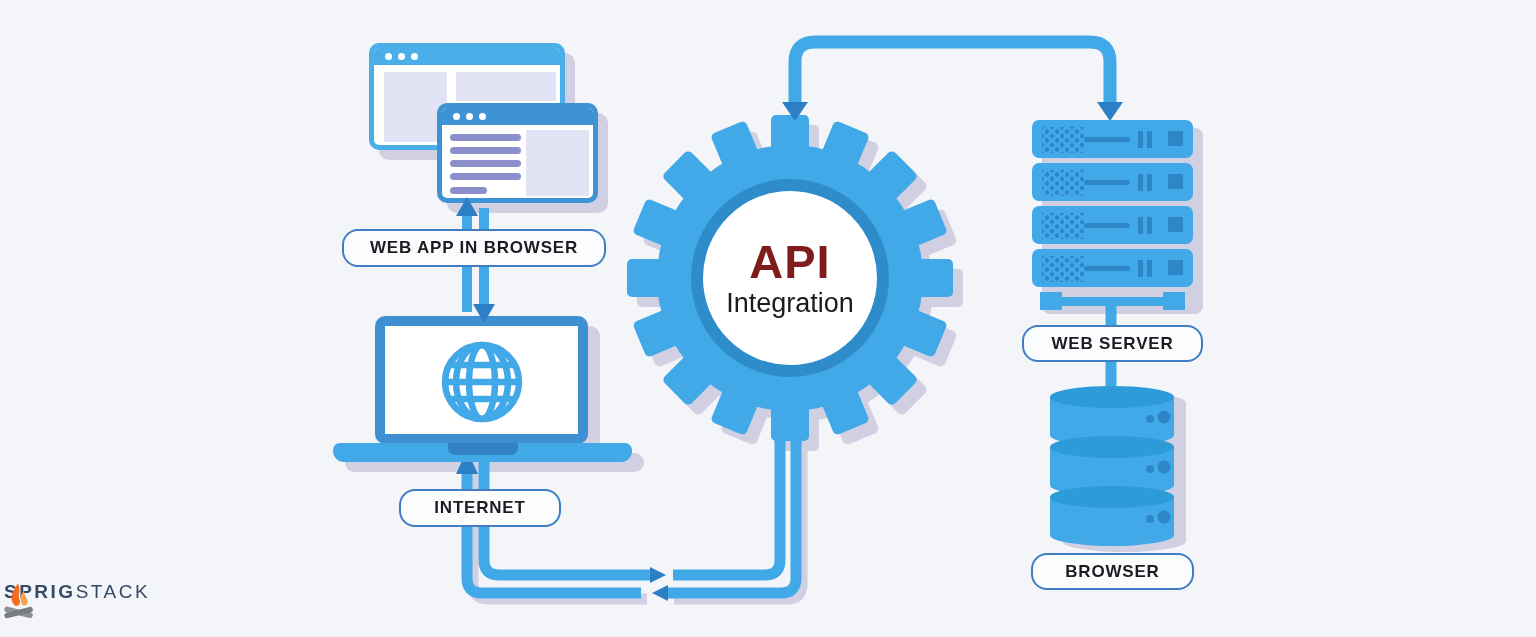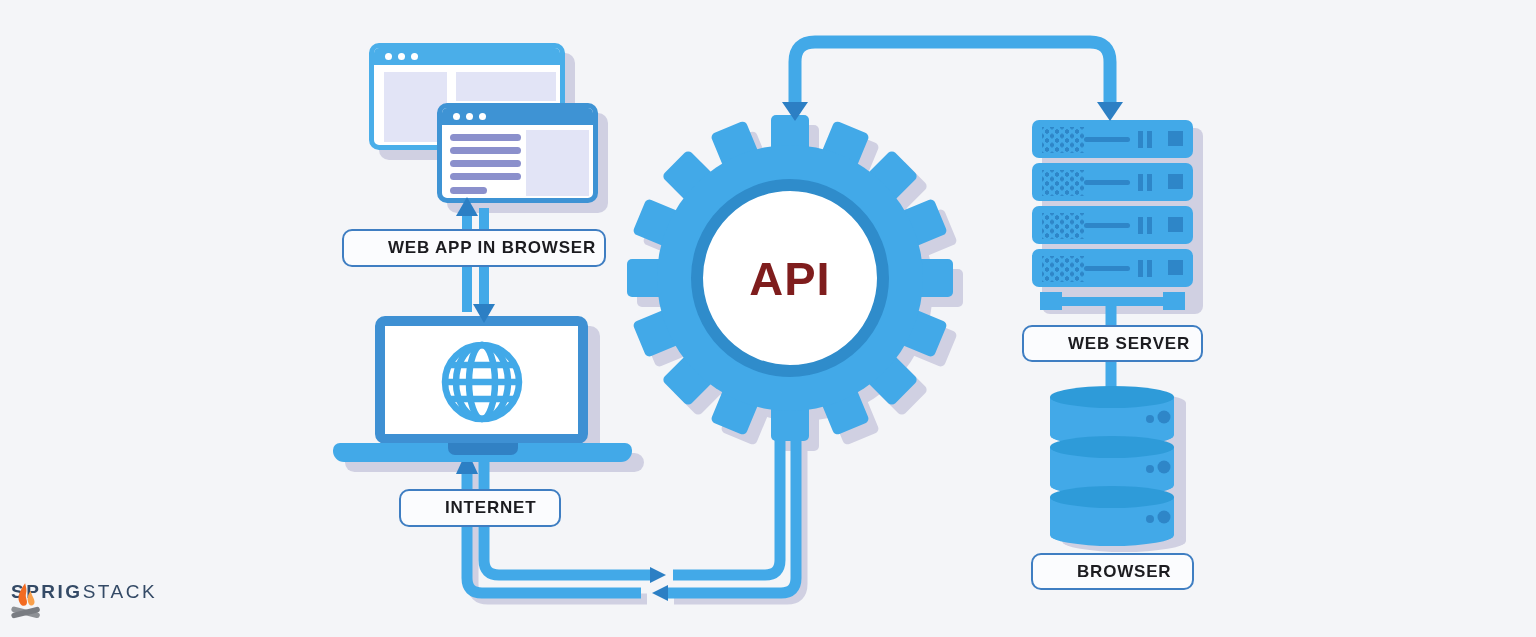--- a/index.html
+++ b/index.html
@@ -18,22 +18,22 @@
   }
   *{margin:0;padding:0;box-sizing:border-box;}
   html,body{background:var(--bg);font-family:"Liberation Sans",sans-serif;}
   .canvas{position:relative;width:1536px;height:637px;background:var(--bg);overflow:hidden;}
 
   .abs{position:absolute;}
   .sh{position:absolute;background:var(--lav);z-index:0;}
 
   
   .label{position:absolute;z-index:4;background:var(--labelbg);border:2px solid var(--labelborder);
-         border-radius:10px;display:flex;align-items:center;justify-content:flex-start;
-         font-size:17px;font-weight:600;letter-spacing:0.8px;color:var(--ink);padding-left:44px;}
+         border-radius:16px;display:flex;align-items:center;justify-content:center;
+         font-size:17px;font-weight:600;letter-spacing:0.8px;color:var(--ink);}
 
   
   .bwin{position:absolute;z-index:2;background:#fff;border-radius:10px;overflow:hidden;}
   .bwin .head{position:absolute;left:0;top:0;right:0;display:flex;align-items:center;gap:6px;padding-left:11px;}
   .dot{width:7px;height:7px;border-radius:50%;background:#fff;}
 
   
   .lap-screen{position:absolute;z-index:2;background:#fff;border:10px solid var(--midblue);border-radius:10px;}
   .lap-base{position:absolute;z-index:2;background:var(--blue);border-radius:7px 7px 11px 11px;}
   .lap-notch{position:absolute;z-index:2;background:#3181C4;border-radius:0 0 7px 7px;}
@@ -65,21 +65,21 @@
   .sleg{position:absolute;top:172px;width:22px;height:18px;background:var(--blue);}
   .sfoot{position:absolute;left:20px;top:177px;width:121px;height:9px;background:var(--blue);}
 
   svg{position:absolute;left:0;top:0;}
   #pipes{z-index:1;}
   #arrows{z-index:3;}
   #database-svg{z-index:2;}
   #globe-svg{z-index:2;}
 
   
-  .logo{position:absolute;left:11px;top:582px;display:flex;align-items:flex-end;gap:6px;z-index:4;}
+  .logo{position:absolute;left:4px;top:582px;display:flex;align-items:flex-end;gap:6px;z-index:4;}
   .logo-text{font-size:19px;letter-spacing:2.5px;color:var(--navy);line-height:1;padding-bottom:5px;}
   .logo-bold{font-weight:700;}
   .logo-light{font-weight:400;}
 </style>
 </head>
 <body>
 
 <div class="canvas">
 
   <div class="sh" style="left:379px;top:53px;width:196px;height:107px;border-radius:10px;"></div>
@@ -168,20 +168,21 @@
     <div class="tooth" style="transform:rotate(45deg);"></div>
     <div class="tooth" style="transform:rotate(67.5deg);"></div>
     <div class="tooth" style="transform:rotate(90deg);"></div>
     <div class="tooth" style="transform:rotate(112.5deg);"></div>
     <div class="tooth" style="transform:rotate(135deg);"></div>
     <div class="tooth" style="transform:rotate(157.5deg);"></div>
     <div class="gcore"></div>
     <div class="gring"></div>
     <div class="gear-text">
       <div class="gear-title">API</div>
+      <div class="gear-sub">Integration</div>
     </div>
   </div>
 
   <div class="server">
     <div class="sunit" style="top:0;">
       <div class="sdots"></div>
         <div class="sline"></div>
       <div class="sbar" style="left:106px;"></div>
         <div class="sbar" style="left:115px;"></div>
       <div class="ssq"></div>

